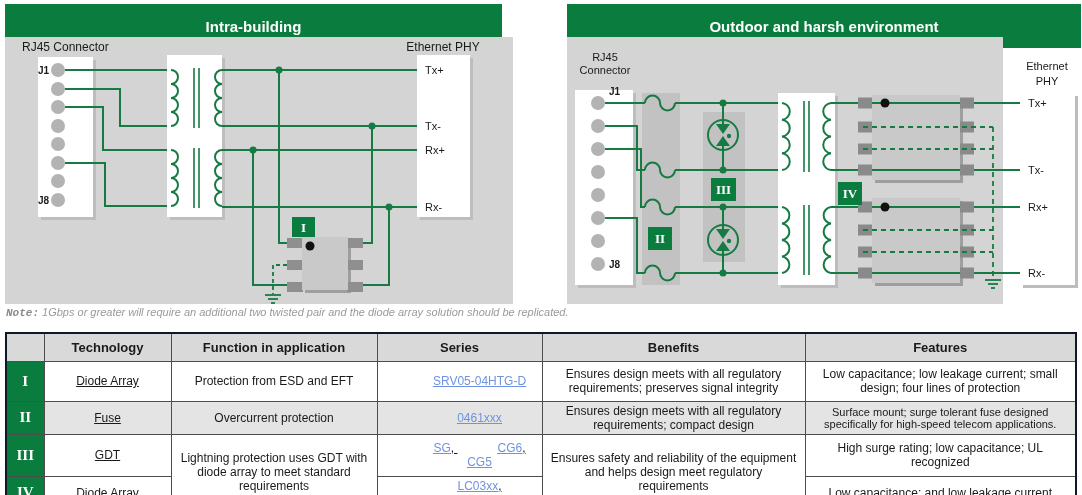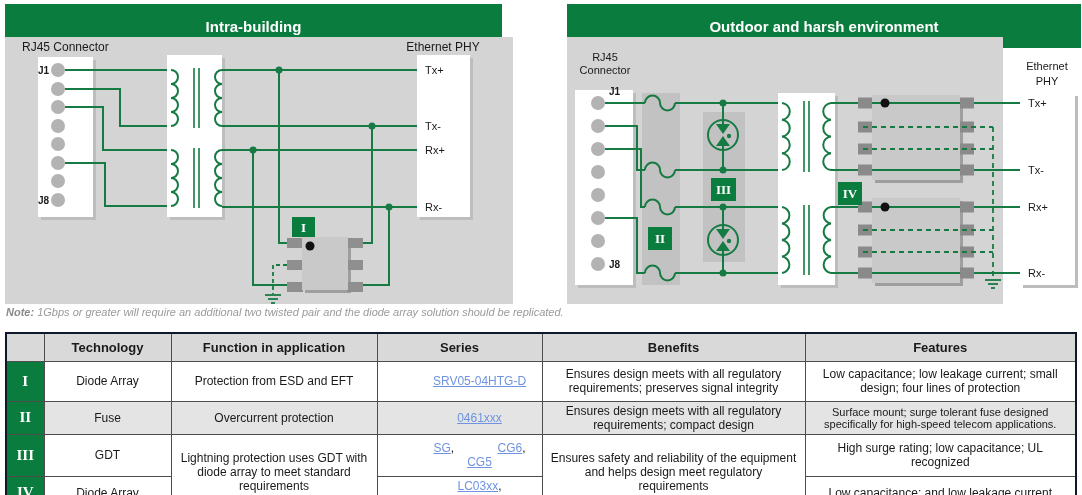--- a/index.html
+++ b/index.html
@@ -10,30 +10,30 @@
     font-weight:bold;font-size:15px;display:flex;align-items:center;justify-content:center;}
   .panel-body{position:absolute;top:37px;height:267px;background:#d4d4d4;}
 
   svg text{font-family:"Liberation Sans", sans-serif;fill:#1a1a1a;}
   .lbl{font-size:11px;}
   .lbl-sm{font-size:10px;font-weight:bold;}
   .hdr-lbl{font-size:12px;}
   .badge-txt{font-family:"Liberation Serif", serif;font-weight:bold;font-size:13px;fill:#fff;}
 
   .note{position:absolute;left:6px;top:306px;width:1070px;font-size:11px;font-style:italic;color:#9a9a9a;}
-  .note b{color:#8a8a8a;}
+  .note b{color:#8a8a8a;font-family:Liberation Mono, monospace;}
 
   table.spec{position:absolute;left:5px;top:332px;border-collapse:collapse;table-layout:fixed;
     border:2px solid #0f172a;font-size:12px;}
   table.spec th, table.spec td{border:1px solid #4d4d4d;padding:2px 6px;vertical-align:middle;
     overflow:hidden;}
   table.spec th{background:#d9d9d9;font-size:13px;font-weight:bold;text-align:center;}
   td.num{background:#0a7c3d;color:#fff;text-align:center;font-family:"Liberation Serif", serif;
     font-weight:bold;font-size:15px;border-top-color:#cfcfcf;border-bottom-color:#cfcfcf;}
-  td.ctr{text-align:center;}
+  td.ctr{text-align:center;text-decoration:underline;}
   td.lft{text-align:center;padding-left:8px;}
   tr.alt td{background:#e4e4e4;}
   tr.alt td.num{background:#0a7c3d;}
   td.feat-sm{font-size:11px;}
   table.spec a{color:#6f93e0;text-decoration:underline;cursor:pointer;margin-left:40px;}
 </style>
 </head>
 <body>
 
 <div id="stage">

